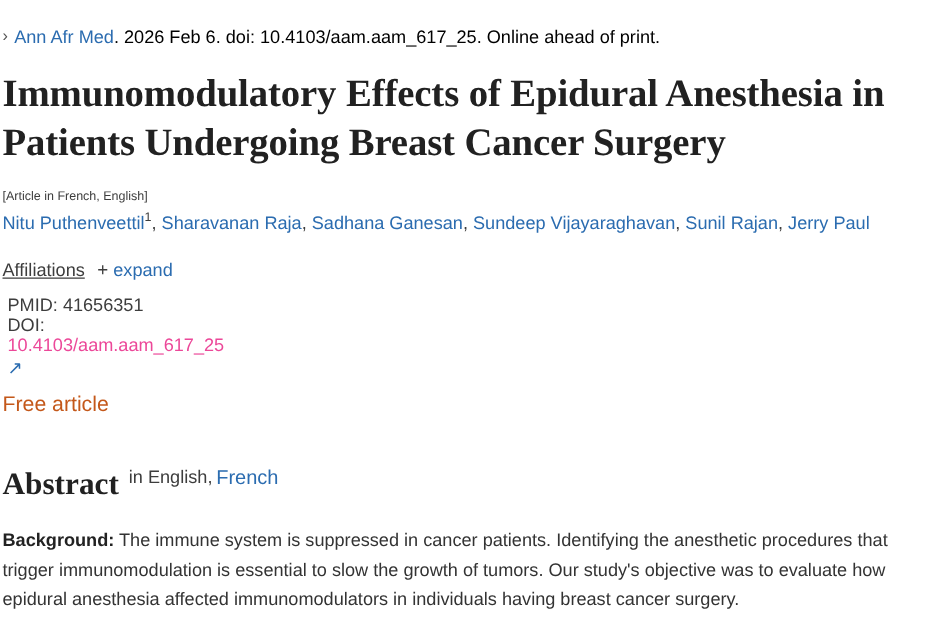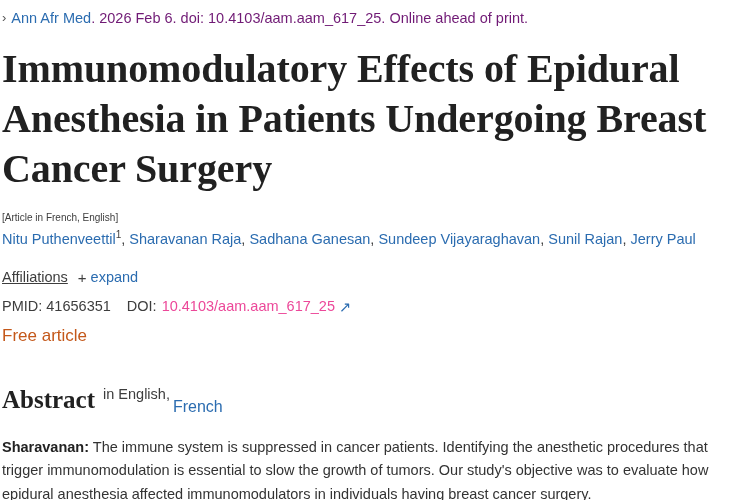--- a/index.html
+++ b/index.html
@@ -35,26 +35,26 @@
     color: #555;
     font-size: 13px;
     margin-right: 5px;
     transform: translateY(-1px);
   }
   .journal-link {
     color: #2b6cb0;
     text-decoration: none;
     cursor: pointer;
   }
-  .citation-rest { color: #701a75; }
+  .citation-rest { color: #000000; margin-top: 12px; }
 
   
   .title {
     font-family: "Liberation Serif", serif;
-    font-size: 40px;
+    font-size: 31px;
     font-weight: bold;
     color: #212121;
     line-height: 1.25;
     margin: 16px 4px 0 0;
     padding: 0 2px;
     letter-spacing: -0.1px;
   }
 
   
   .lang-note {
@@ -120,20 +120,21 @@
 
   
   .ids-row {
     margin: 12px 0 0 0;
     padding: 0 2px;
     font-size: 14.5px;
     color: #3d3d3d;
     display: flex;
     align-items: baseline;
     flex-wrap: wrap;
+    flex-direction: column;
   }
   .pmid { margin-right: 16px; color: #3d3d3d; }
   .doi-label { color: #3d3d3d; margin-right: 5px; }
   .doi-link {
     color: #ec4899;
     text-decoration: none;
     cursor: pointer;
   }
   .ext-icon {
     display: inline-block;
@@ -169,21 +170,20 @@
   }
   .abstract-lang {
     font-size: 14.5px;
     color: #3d3d3d;
   }
   .abstract-lang-link {
     color: #2b6cb0;
     text-decoration: none;
     cursor: pointer;
     margin-left: 3px;
-    margin-top: 12px;
   }
 
   .abstract-body {
     margin: 20px 0 0 0;
     padding: 0 2px;
     font-size: 14.5px;
     line-height: 1.62;
     color: #333333;
     max-width: 716px;
   }
@@ -228,16 +228,16 @@
 
   <div class="free-article">Free article</div>
 
   <div class="abstract-head">
     <span class="abstract-title">Abstract</span>
     <span class="abstract-lang">in English,</span>
     <a class="abstract-lang-link" href="#">French</a>
   </div>
 
   <div class="abstract-body">
-    <span class="section-label">Sharavanan:</span><span> The immune system is suppressed in cancer patients. Identifying the anesthetic procedures that trigger immunomodulation is essential to slow the growth of tumors. Our study's objective was to evaluate how epidural anesthesia affected immunomodulators in individuals having breast cancer surgery.</span>
+    <span class="section-label">Background:</span><span> The immune system is suppressed in cancer patients. Identifying the anesthetic procedures that trigger immunomodulation is essential to slow the growth of tumors. Our study's objective was to evaluate how epidural anesthesia affected immunomodulators in individuals having breast cancer surgery.</span>
   </div>
 
 </div>
 
 </body></html>

